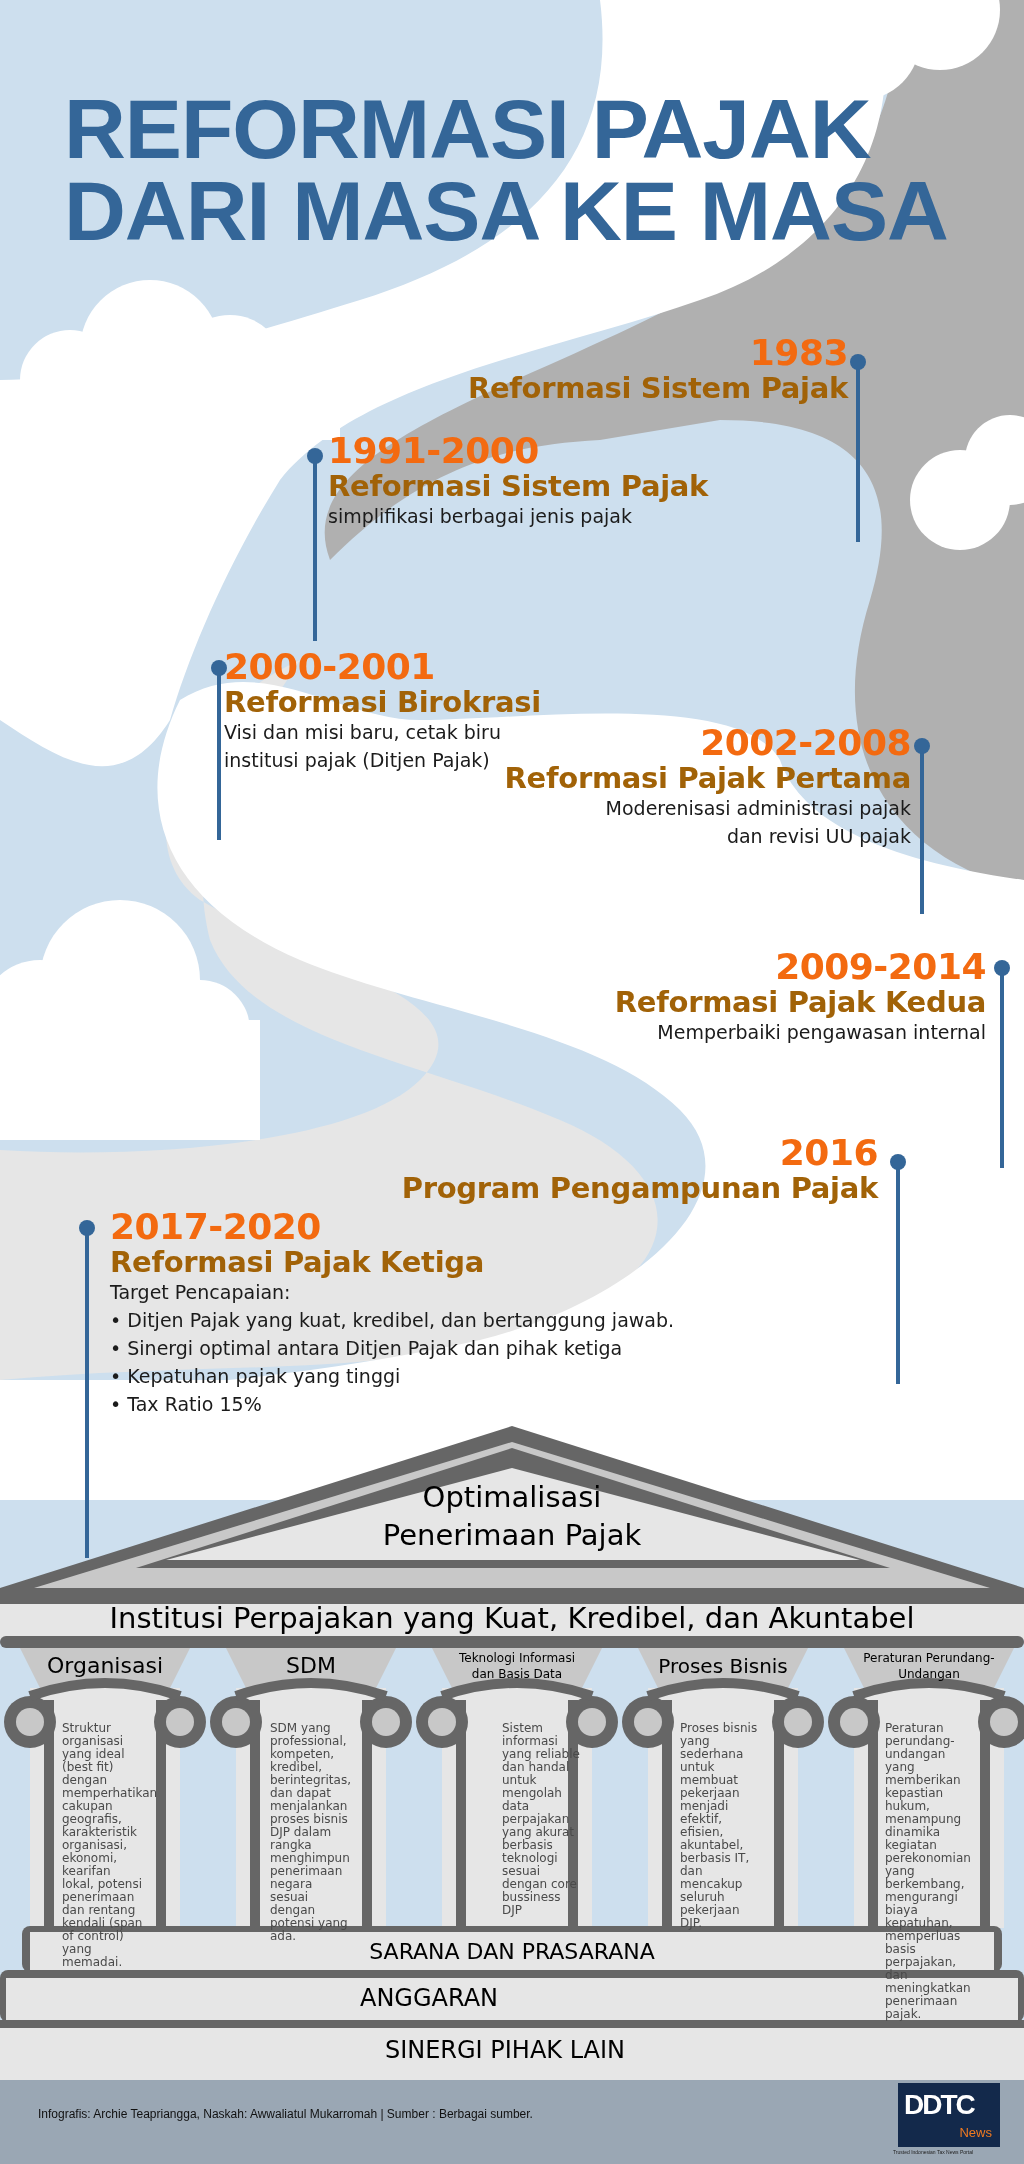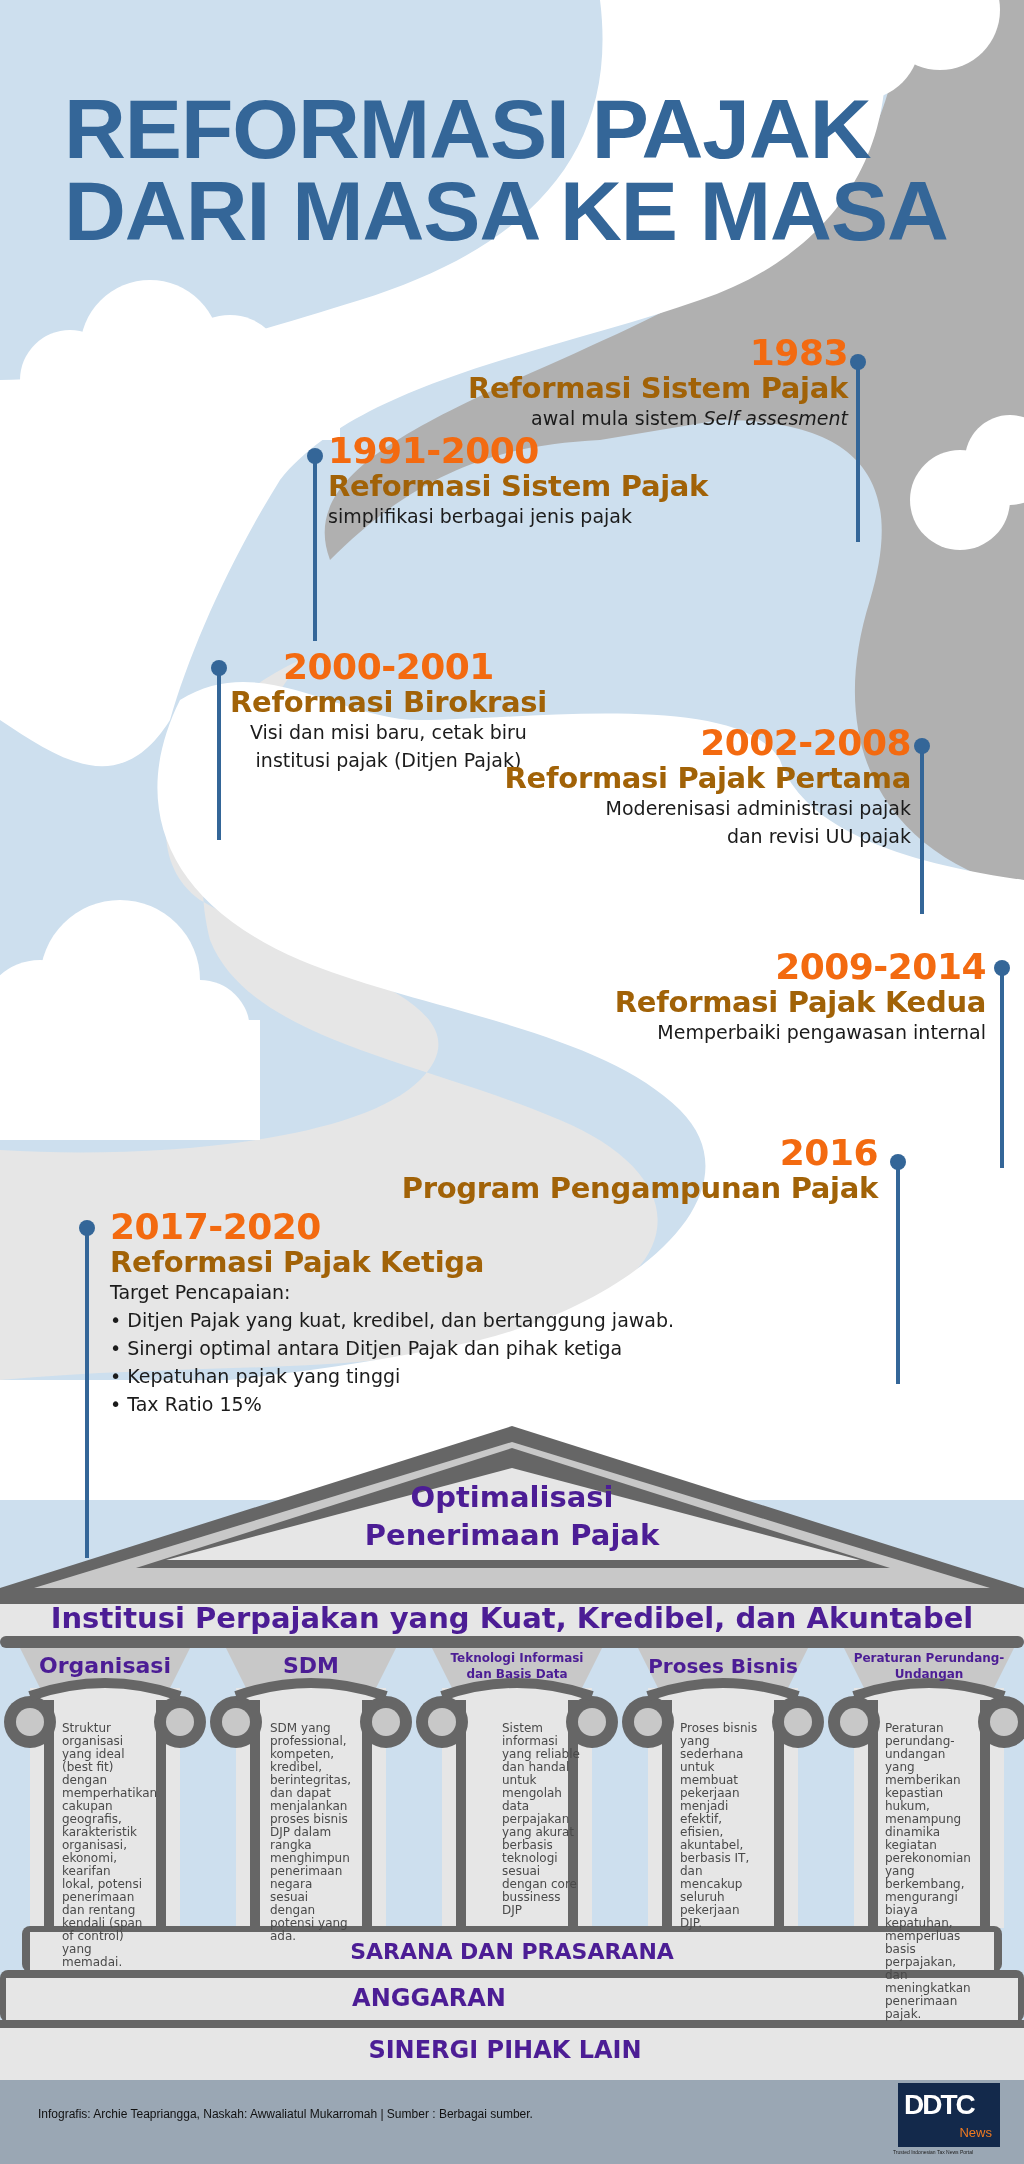--- a/index.html
+++ b/index.html
@@ -9,21 +9,21 @@
   .title { position: absolute; left: 64px; top: 88px; color: #346698; font-family: "Liberation Sans", sans-serif; font-weight: 900; font-size: 84px; line-height: 82px; letter-spacing: -1px; transform: scaleX(1.02); transform-origin: left; }
   .title div { white-space: nowrap; }
   .ev { position: absolute; }
   .ev .year { color: #f36a10; font-weight: bold; font-size: 36px; line-height: 38px; letter-spacing: -0.5px; }
   .ev .name { color: #a16207; font-weight: bold; font-size: 29px; line-height: 32px; letter-spacing: -0.3px; white-space: nowrap; }
   .ev .desc { color: #1b1b1b; font-size: 19px; line-height: 28px; }
   .ev.right { text-align: right; }
   .pin { position: absolute; width: 4px; background: #346698; }
   .pin::before { content: ""; position: absolute; left: -6px; top: -8px; width: 16px; height: 16px; border-radius: 50%; background: #346698; }
   .ev ul { list-style: none; }
-  .temple-text { position: absolute; color: #4c1d95; font-family: "DejaVu Sans", sans-serif; font-weight: bold; text-align: center; }
+  .temple-text { position: absolute; color: #000000; font-family: "DejaVu Sans", sans-serif; font-weight: normal; text-align: center; }
   .pillar-text { position: absolute; color: #4a4a4a; font-size: 12px; line-height: 13px; font-family: "DejaVu Sans", sans-serif; }
   .footer { position: absolute; left: 0; top: 2080px; width: 1024px; height: 84px; background: #9aa7b4; }
   .credit { position: absolute; left: 38px; top: 27px; font-family: "Liberation Sans", sans-serif; font-size: 12px; color: #111; }
   .logo { position: absolute; left: 898px; top: 3px; width: 102px; height: 64px; background: #13294b; }
   .logo .l1 { position: absolute; left: 6px; top: 6px; color: #fff; font-family: "Liberation Sans", sans-serif; font-weight: 900; font-size: 28px; letter-spacing: -2px; }
   .logo .l2 { position: absolute; right: 8px; top: 42px; color: #f07a20; font-family: "Liberation Sans", sans-serif; font-size: 13px; }
   .tagline { position: absolute; left: 893px; top: 69px; font-size: 5px; color: #222; font-family: "Liberation Sans", sans-serif; }
 </style>
 </head>
 <body>
@@ -60,32 +60,31 @@
 
 <div class="title">
   <div>REFORMASI PAJAK</div>
   <div>DARI MASA KE MASA</div>
 </div>
 
 <div class="pin" style="left:856px; top:362px; height:180px;"></div>
 <div class="ev right" style="right:176px; top:334px;">
   <div class="year">1983</div>
   <div class="name">Reformasi Sistem Pajak</div>
-  <div class="desc"><span>awal mula sistem </span><em>Self assesment</em></div>
 </div>
 
 <div class="pin" style="left:313px; top:456px; height:185px;"></div>
 <div class="ev" style="left:328px; top:432px;">
   <div class="year">1991-2000</div>
   <div class="name">Reformasi Sistem Pajak</div>
   <div class="desc">simplifikasi berbagai jenis pajak</div>
 </div>
 
 <div class="pin" style="left:217px; top:668px; height:172px;"></div>
-<div class="ev" style="left:230px; top:648px;text-align:center;">
+<div class="ev" style="left:224px; top:648px;">
   <div class="year">2000-2001</div>
   <div class="name">Reformasi Birokrasi</div>
   <div class="desc">Visi dan misi baru, cetak biru</div>
   <div class="desc">institusi pajak (Ditjen Pajak)</div>
 </div>
 
 <div class="pin" style="left:920px; top:746px; height:168px;"></div>
 <div class="ev right" style="right:113px; top:724px;">
   <div class="year">2002-2008</div>
   <div class="name">Reformasi Pajak Pertama</div>

